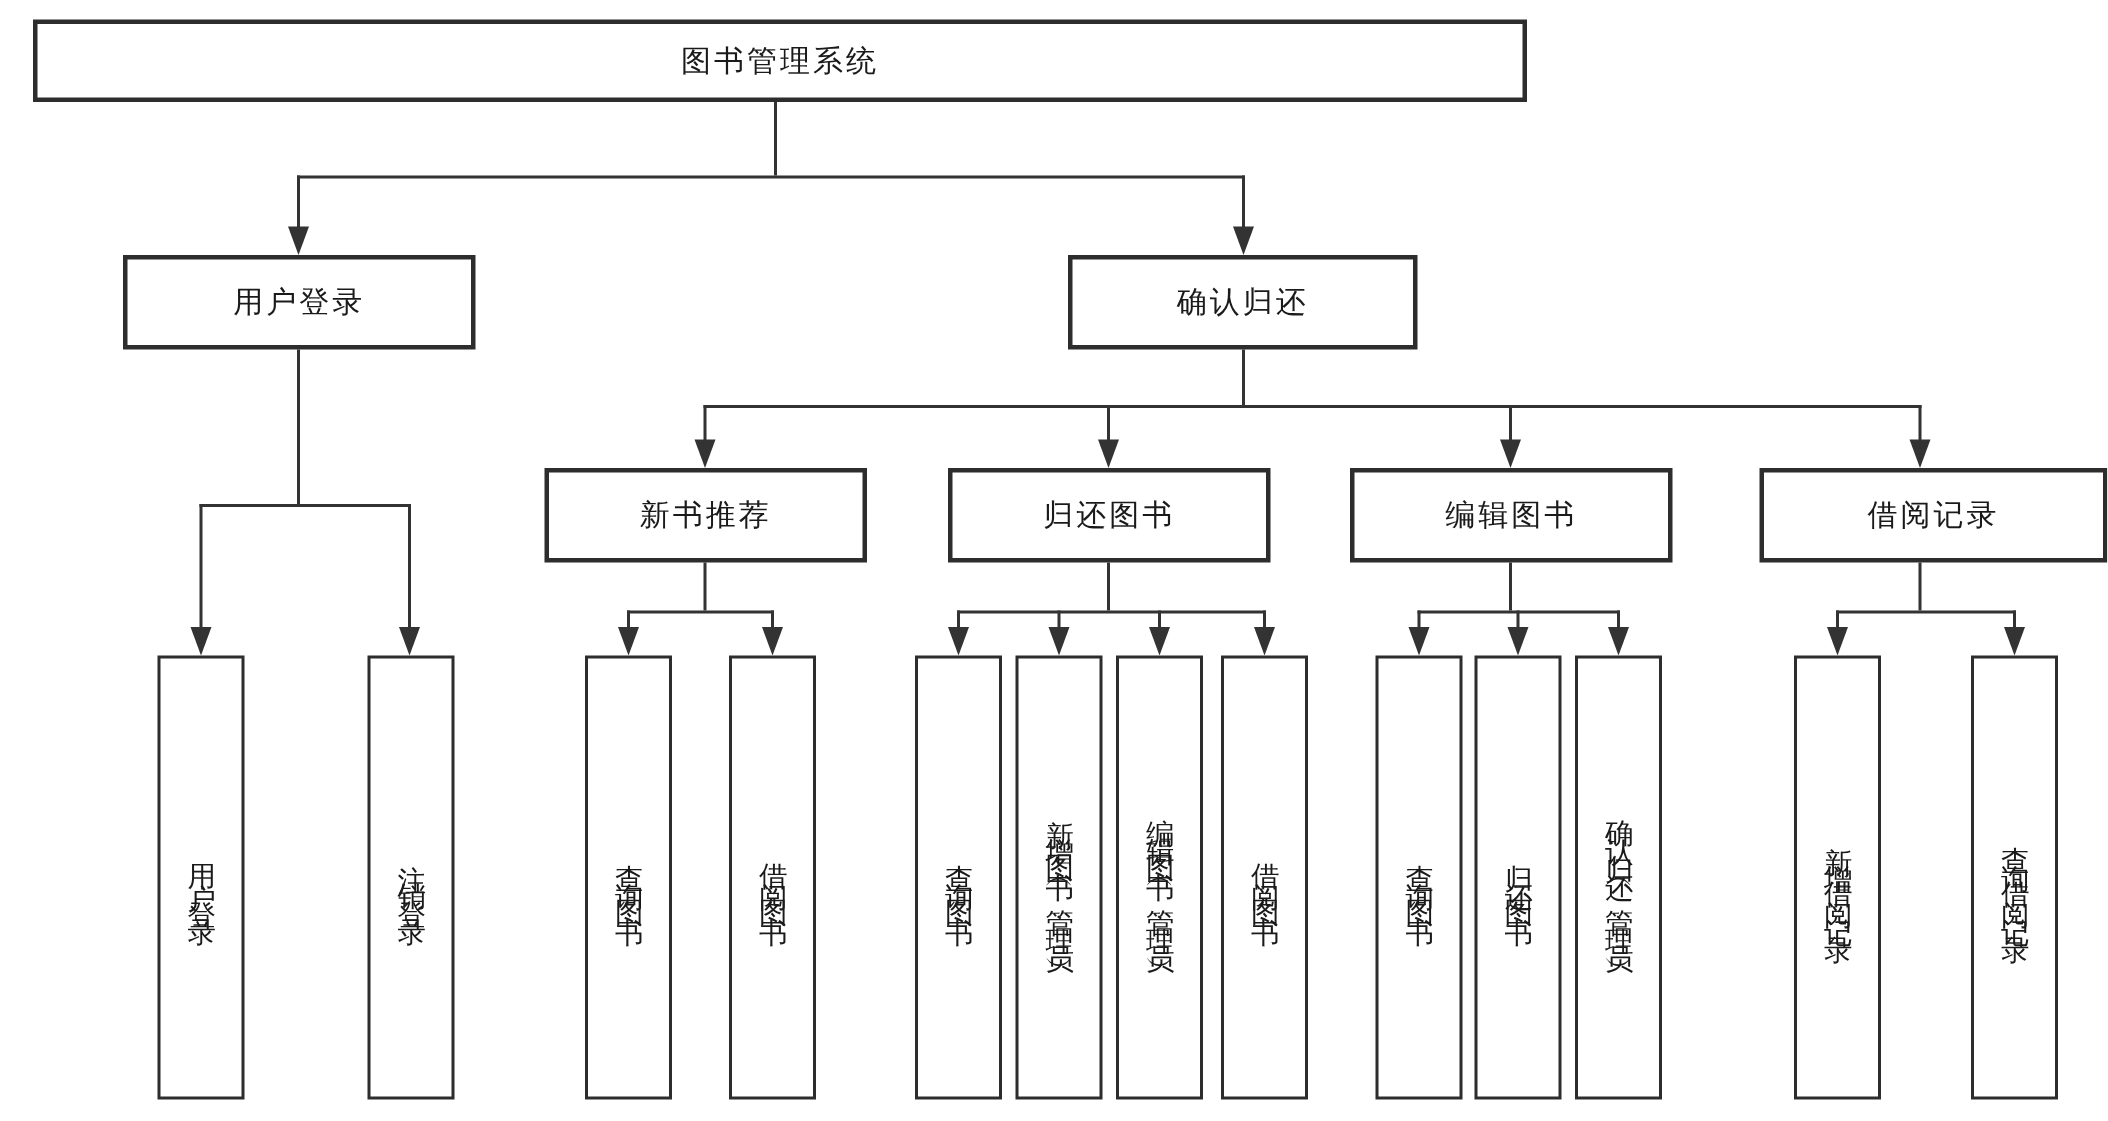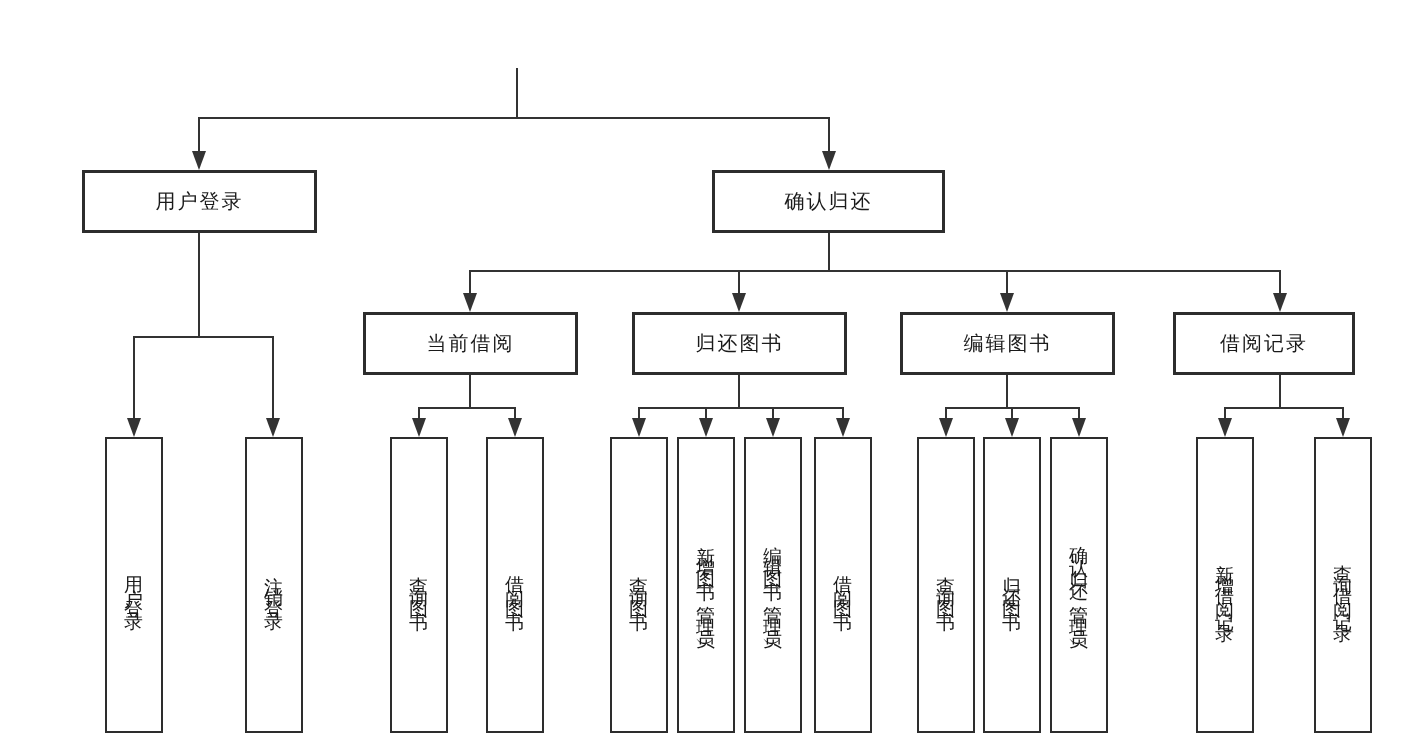--- a/index.html
+++ b/index.html
@@ -55,20 +55,23 @@
     color:var(--watermark);
     z-index:5;
     white-space:nowrap;
   }
 </style>
 </head>
 <body>
 
 <div id="stage">
 
+  <div class="box" style="left:22px;top:13px;width:996px;height:55px;">
+    <span>图书管理系统</span>
+  </div>
 
   <div class="v" style="left:516px;top:68px;height:49px;"></div>
   <div class="h" style="left:198px;top:117px;width:632px;"></div>
   <div class="v" style="left:198px;top:117px;height:36px;"></div>
   <div class="v" style="left:828px;top:117px;height:36px;"></div>
   <div class="arrow" style="left:192px;top:151px;"></div>
   <div class="arrow" style="left:822px;top:151px;"></div>
 
   <div class="box" style="left:82px;top:170px;width:235px;height:63px;">
     <span>用户登录</span>
@@ -89,29 +92,29 @@
   <div class="v" style="left:469px;top:270px;height:25px;"></div>
   <div class="v" style="left:738px;top:270px;height:25px;"></div>
   <div class="v" style="left:1006px;top:270px;height:25px;"></div>
   <div class="v" style="left:1279px;top:270px;height:25px;"></div>
   <div class="arrow" style="left:463px;top:293px;"></div>
   <div class="arrow" style="left:732px;top:293px;"></div>
   <div class="arrow" style="left:1000px;top:293px;"></div>
   <div class="arrow" style="left:1273px;top:293px;"></div>
 
   <div class="box" style="left:363px;top:312px;width:215px;height:63px;">
-    <span>当前借阅</span>
+    <span>新书推荐</span>
   </div>
   <div class="box" style="left:632px;top:312px;width:215px;height:63px;">
     <span>归还图书</span>
   </div>
   <div class="box" style="left:900px;top:312px;width:215px;height:63px;">
     <span>编辑图书</span>
   </div>
-  <div class="box" style="left:1173px;top:312px;width:182px;height:63px;">
+  <div class="box" style="left:1173px;top:312px;width:232px;height:63px;">
     <span>借阅记录</span>
   </div>
 
   <div class="v" style="left:469px;top:375px;height:32px;"></div>
   <div class="h" style="left:418px;top:407px;width:98px;"></div>
   <div class="v" style="left:418px;top:407px;height:14px;"></div>
   <div class="v" style="left:514px;top:407px;height:14px;"></div>
   <div class="arrow" style="left:412px;top:418px;"></div>
   <div class="arrow" style="left:508px;top:418px;"></div>
 

